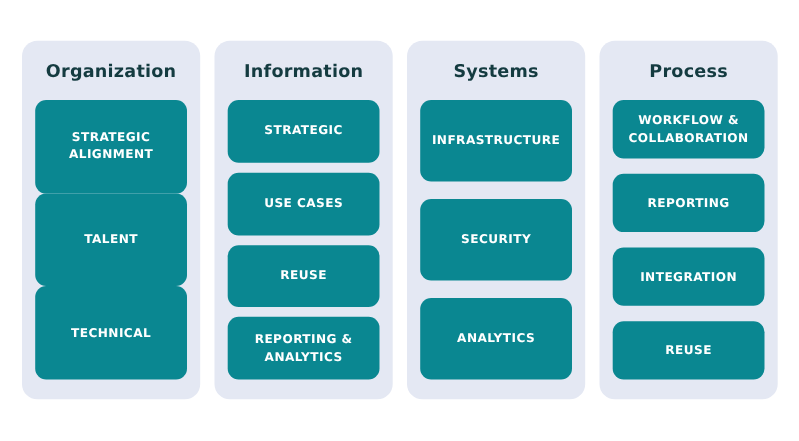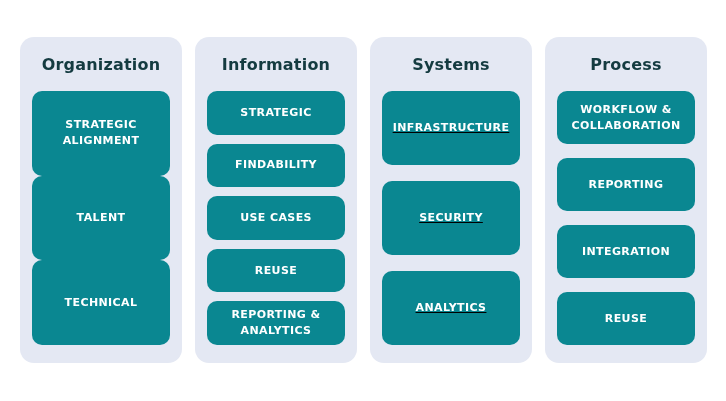--- a/index.html
+++ b/index.html
@@ -41,21 +41,21 @@
   }
   .buttons {
     margin-top: 15px;
     flex: 1 1 auto;
     display: flex;
     flex-direction: column;
   }
   
   .panel:nth-child(1) .buttons { }
   .panel:nth-child(2) .buttons { gap: 9px; }
-  .panel:nth-child(3) .buttons { gap: 16px; text-decoration: underline; }
+  .panel:nth-child(3) .buttons { gap: 16px; }
   .panel:nth-child(4) .buttons { gap: 14px; }
   .card {
     flex: 1 1 0;
     background: var(--teal, #0a8791);
     border-radius: 10px;
     color: var(--card-text, #ffffff);
     font-size: 11px;
     font-weight: 700;
     letter-spacing: 0.4px;
     line-height: 1.45;
@@ -76,21 +76,20 @@
         <div class="card">STRATEGIC ALIGNMENT</div>
         <div class="card">TALENT</div>
         <div class="card">TECHNICAL</div>
       </div>
   </div>
 
   <div class="panel">
     <div class="panel-title">Information</div>
     <div class="buttons">
         <div class="card">STRATEGIC</div>
-        <div class="card">FINDABILITY</div>
         <div class="card">USE CASES</div>
         <div class="card">REUSE</div>
         <div class="card">REPORTING &amp; ANALYTICS</div>
       </div>
   </div>
 
   <div class="panel">
     <div class="panel-title">Systems</div>
     <div class="buttons">
         <div class="card">INFRASTRUCTURE</div>

